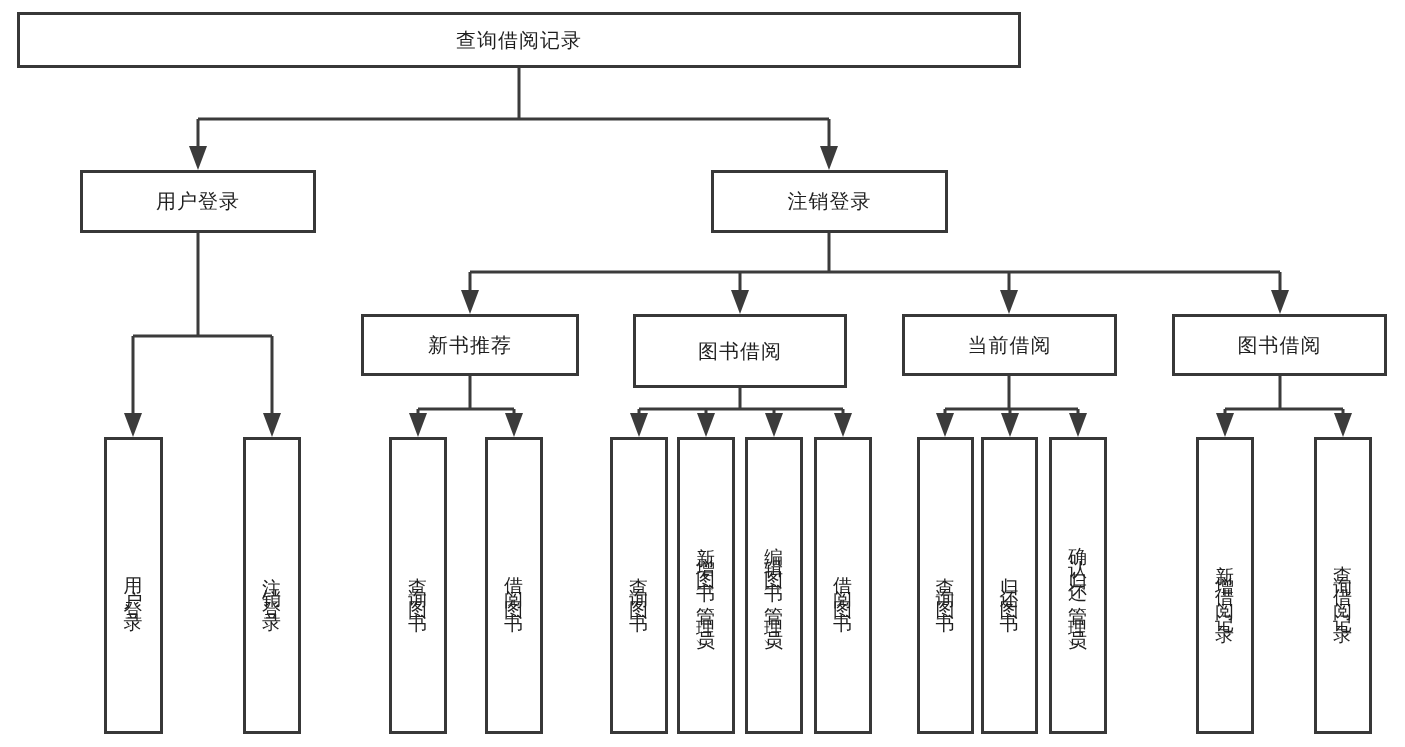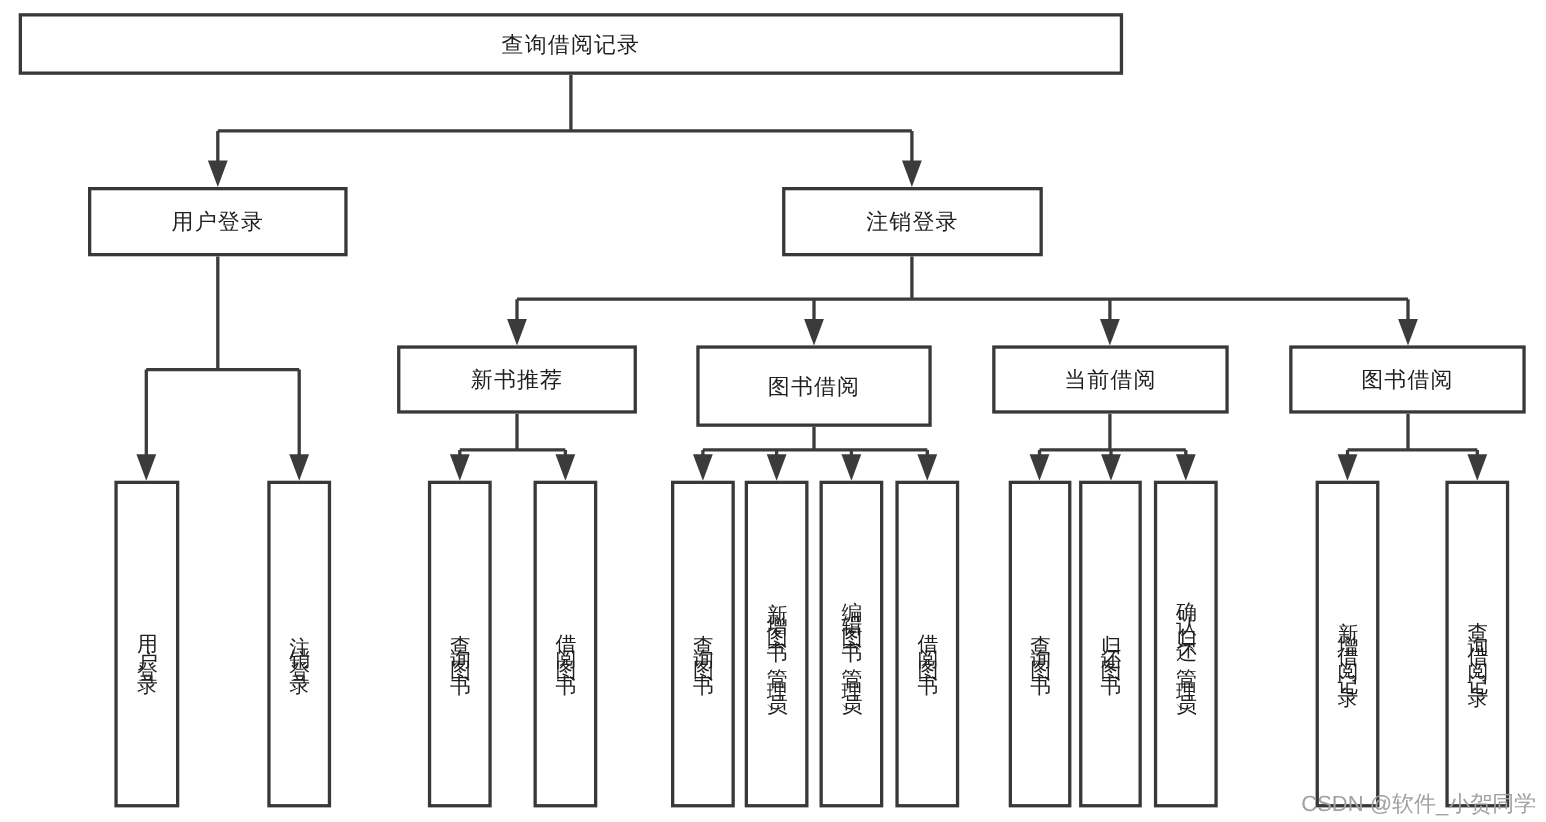--- a/index.html
+++ b/index.html
@@ -173,15 +173,14 @@
     <span>确认归还（管理员）</span>
   </div>
 
   <div class="box v" style="left:1196px;top:437px;width:58px;height:297px">
     <span>新增借阅记录</span>
   </div>
   <div class="box v" style="left:1314px;top:437px;width:58px;height:297px">
     <span>查询借阅记录</span>
   </div>
 
-  <div id="watermark">CSDN @软件_小贺同学</div>
 
 </div>
 
 </body></html>

